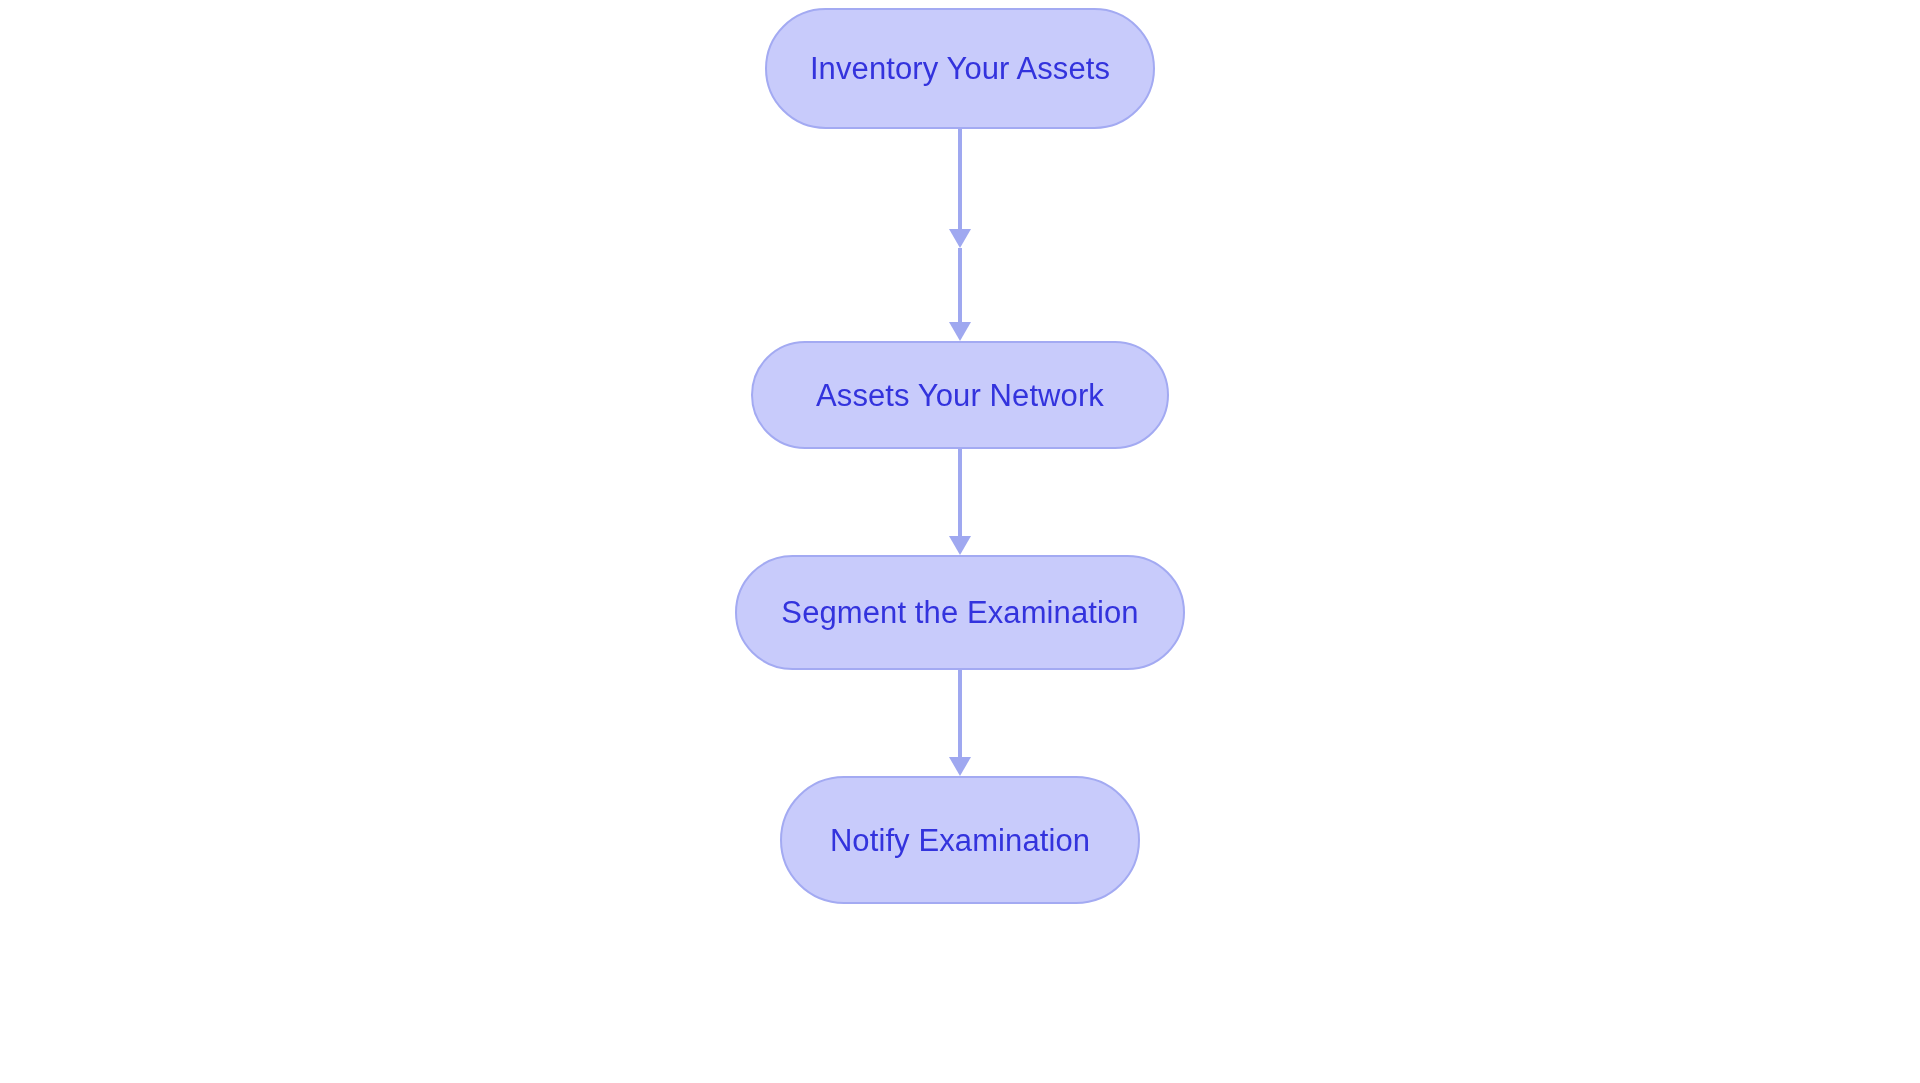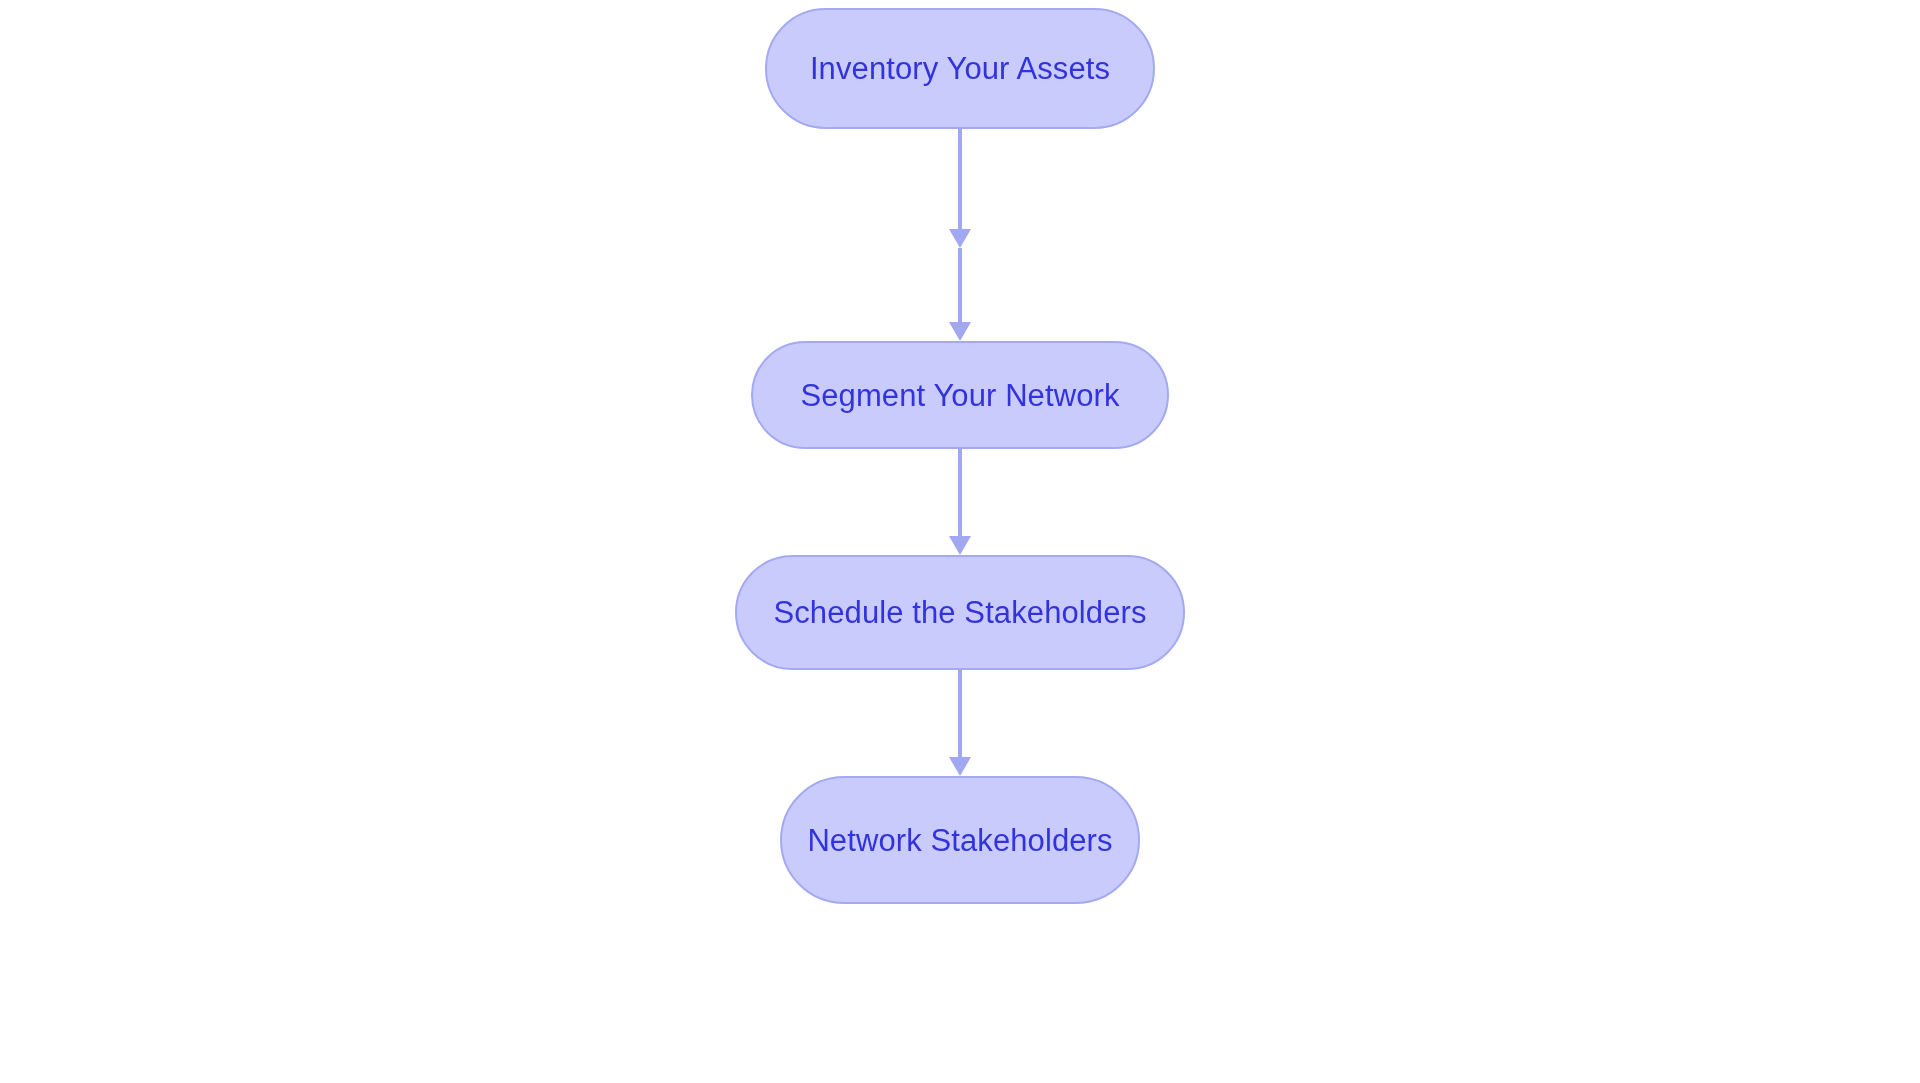--- a/index.html
+++ b/index.html
@@ -106,35 +106,35 @@
       <div class="connector-head"></div>
     </div>
 
 
     <div class="flow-connector conn-1">
       <div class="connector-line"></div>
       <div class="connector-head"></div>
     </div>
 
     <div class="flow-node node-2">
-      <span class="flow-node-label">Segment Your Network</span>
+      <span class="flow-node-label">Assets Your Network</span>
     </div>
 
     <div class="flow-connector conn-2">
       <div class="connector-line"></div>
       <div class="connector-head"></div>
     </div>
 
     <div class="flow-node node-3">
-      <span class="flow-node-label">Schedule the Stakeholders</span>
+      <span class="flow-node-label">Segment the Examination</span>
     </div>
 
     <div class="flow-connector conn-3">
       <div class="connector-line"></div>
       <div class="connector-head"></div>
     </div>
 
     <div class="flow-node node-4">
-      <span class="flow-node-label">Network Stakeholders</span>
+      <span class="flow-node-label">Notify Examination</span>
     </div>
 
   </div>
 </div>
 
 </body></html>

